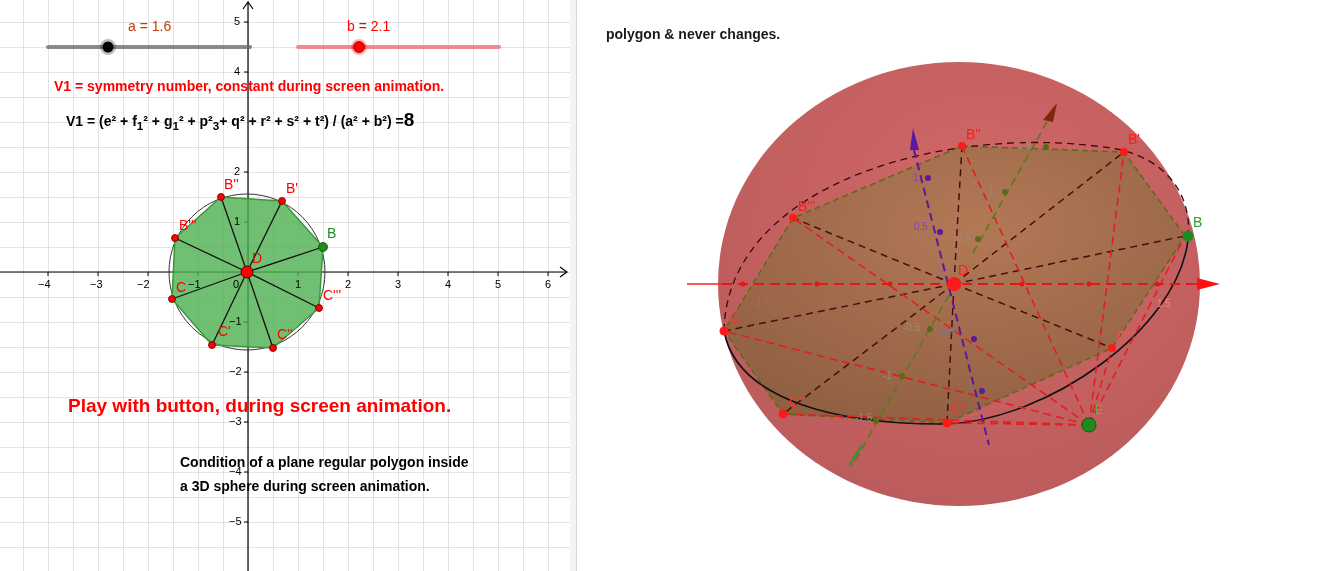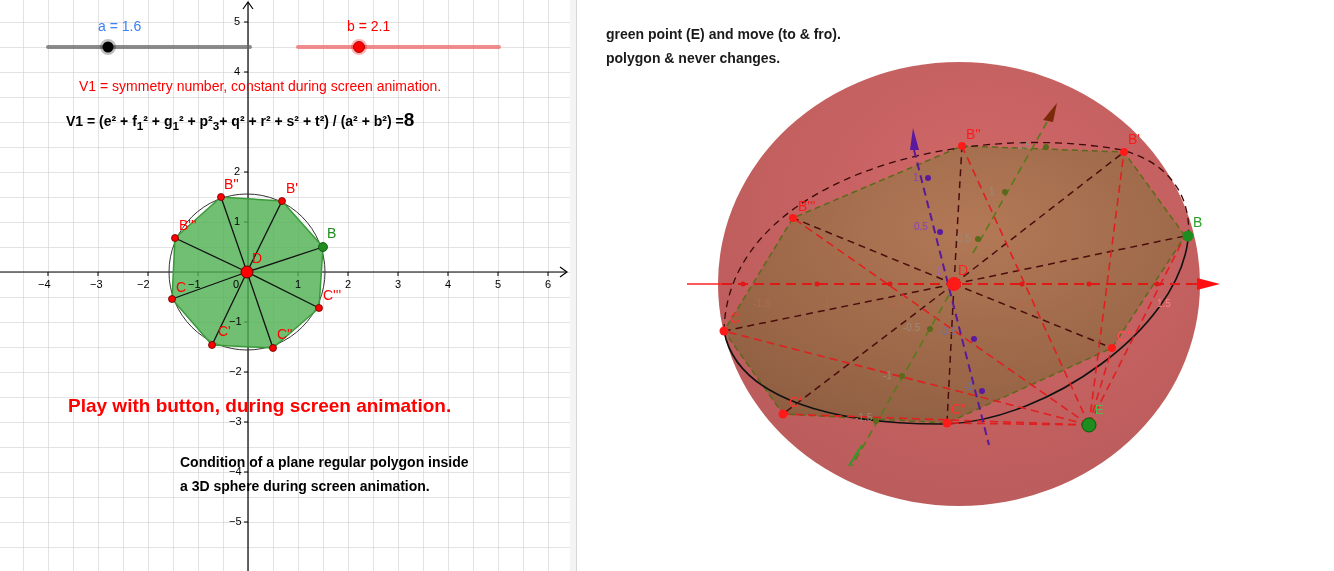--- a/index.html
+++ b/index.html
@@ -4,22 +4,22 @@
 <style>
   html,body{margin:0;padding:0;background:#fff;}
   body{width:1334px;height:571px;position:relative;overflow:hidden;font-family:"Liberation Sans",sans-serif;}
   .view2d{position:absolute;left:0;top:0;width:570px;height:571px;background:#fff;overflow:hidden;}
   .divider{position:absolute;left:570px;top:0;width:6px;height:571px;background:#f4f4f4;border-right:1px solid #d6d6d6;}
   .view3d{position:absolute;left:577px;top:0;width:757px;height:571px;background:#fff;overflow:hidden;}
   svg{position:absolute;left:0;top:0;}
   .txt{position:absolute;white-space:nowrap;}
   .slider-label{font-size:14px;}
   .red{color:#ff0000;}
-  .black{color:#3b82f6;}
-  .t-v1desc{left:54px;top:78px;font-size:14px;font-weight:normal;color:#ff0000;margin-left:25px;}
+  .black{color:#c2410c;padding-left:30px;}
+  .t-v1desc{left:54px;top:78px;font-size:14px;font-weight:bold;color:#ff0000;}
   .t-formula{left:66px;top:109px;font-size:14px;font-weight:bold;color:#000;}
   .t-formula .val{font-size:19px;}
   .t-play{left:68px;top:395px;font-size:19px;font-weight:bold;color:#ff0000;}
   .t-btn1{left:16px;top:452px;font-size:14px;font-weight:bold;color:#000;line-height:24px;}
   .t-cond{left:180px;top:450px;font-size:14px;font-weight:bold;color:#000;line-height:24px;}
   .t-instr{left:29px;top:22px;font-size:14px;font-weight:bold;color:#1a1a1a;line-height:24px;}
   .lbl{font-family:"Liberation Sans",sans-serif;}
 </style>
 </head>
 <body>
@@ -261,16 +261,15 @@
   <div class="txt" style="left:362px;top:326px;font-size:10px;color:#7070a0;">-0.5</div>
   <div class="txt" style="left:387px;top:381px;font-size:10px;color:#7070a0;">-1</div>
   <div class="txt" style="left:440px;top:140px;font-size:10px;color:#9a8a7a;">1.5</div>
   <div class="txt" style="left:412px;top:186px;font-size:10px;color:#9a8a7a;">1</div>
   <div class="txt" style="left:380px;top:233px;font-size:10px;color:#9a8a7a;">0.5</div>
   <div class="txt" style="left:326px;top:322px;font-size:10px;color:#9a8a7a;">-0.5</div>
   <div class="txt" style="left:306px;top:370px;font-size:10px;color:#9a8a7a;">-1</div>
   <div class="txt" style="left:278px;top:412px;font-size:10px;color:#9a8a7a;">-1.5</div>
 
   <div class="txt t-instr">
-    <div>green point (E) and  move (to &amp; fro).</div>
     <div>polygon  &amp;  never changes.</div>
   </div>
 </div>
 
 </body></html>

